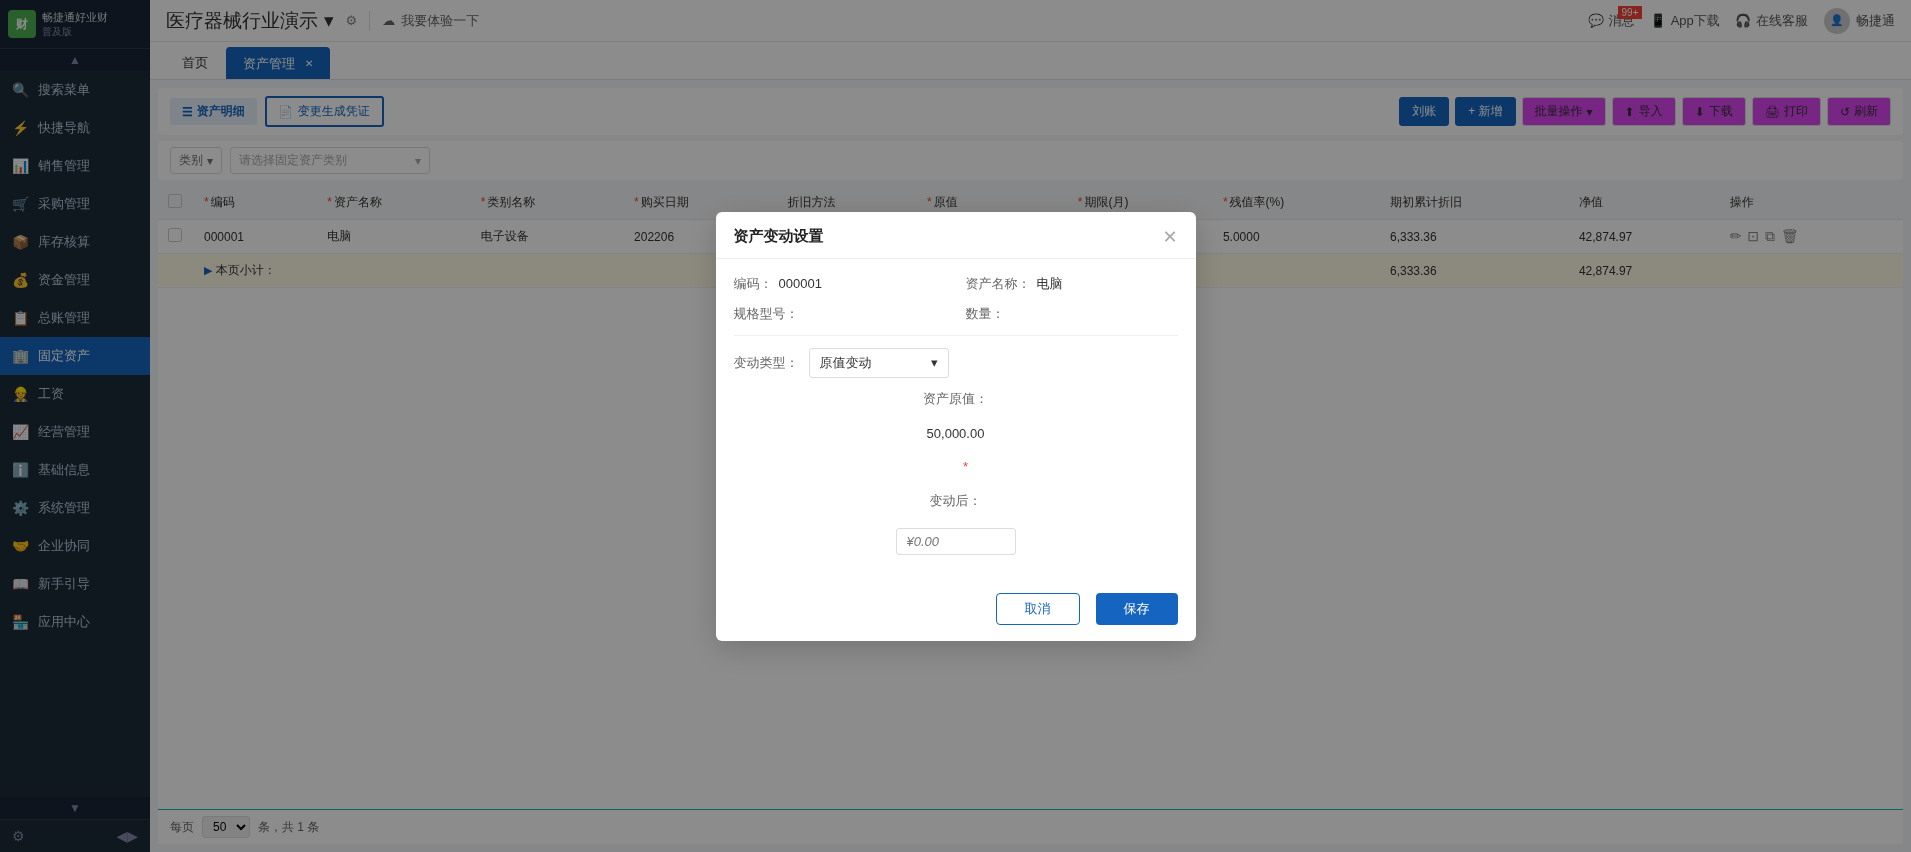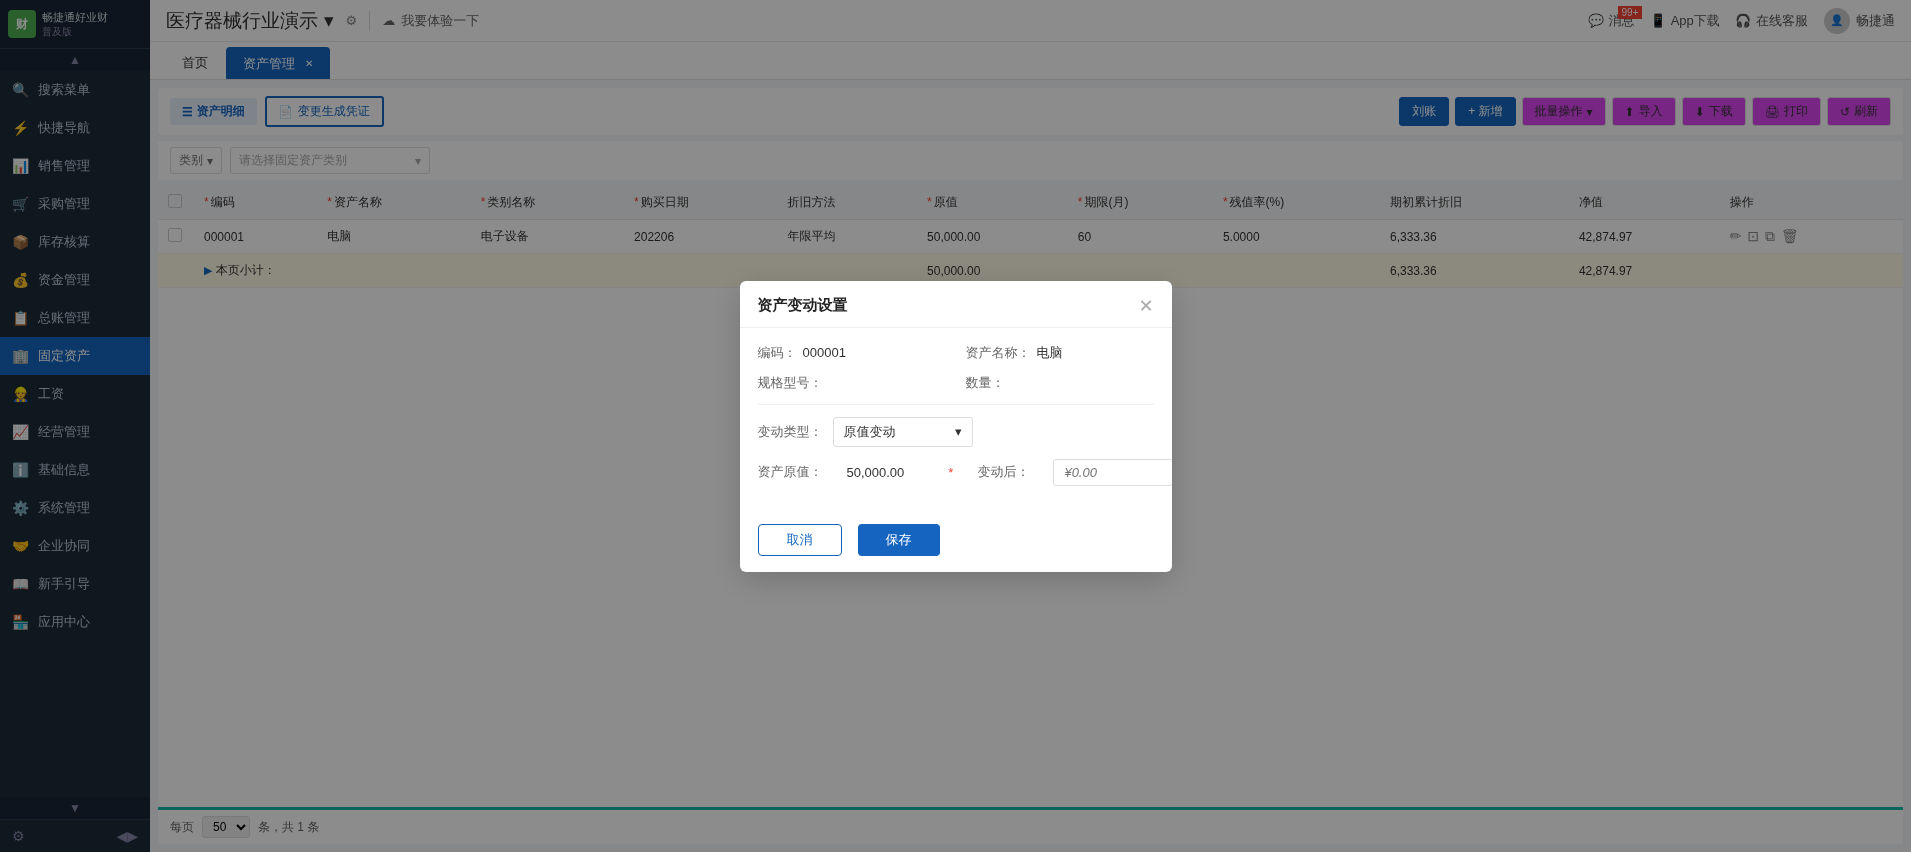--- a/index.html
+++ b/index.html
@@ -76,48 +76,48 @@
     .data-table thead th { background: #f5f6f8; padding: 8px 10px; text-align: left; color: #333; font-weight: 500; border-bottom: 1px solid #e8e8e8; white-space: nowrap; }
     .data-table thead th .required { color: #f44336; margin-right: 2px; }
     .data-table tbody td { padding: 8px 10px; border-bottom: 1px solid #f0f0f0; color: #333; }
     .data-table .subtotal-row td { background: #fffbe6; font-size: 12px; }
     .data-table .subtotal-icon { color: #1565C0; font-size: 11px; }
 
     
     .cb { width: 14px; height: 14px; border: 1px solid #ccc; border-radius: 2px; display: inline-block; }
 
     
-    .table-footer { background: #fff; padding: 6px 12px; font-size: 12px; color: #666; border-top: 3px solid #14b8a6; display: flex; align-items: center; gap: 8px; }
+    .table-footer { background: #fff; padding: 6px 12px; font-size: 12px; color: #666; border-top: 1px solid #14b8a6; display: flex; align-items: center; gap: 8px; }
     .page-select { padding: 2px 6px; border: 1px solid #ddd; border-radius: 3px; font-size: 12px; }
 
     
     .date-sidebar { width: 36px; background: #fff; border-left: 1px solid #e8e8e8; display: flex; flex-direction: column; align-items: center; padding: 4px 0; font-size: 11px; color: #555; overflow-y: auto; }
     .date-sidebar .ds-header { writing-mode: horizontal-tb; font-size: 11px; color: #999; padding: 4px 2px; }
     .date-item { padding: 4px 2px; cursor: pointer; color: #555; text-align: center; width: 100%; display: flex; align-items: center; justify-content: center; }
     .date-item.highlight { background: #4caf50; color: #fff; border-radius: 3px; }
     .date-item.today { background: #1565C0; color: #fff; border-radius: 50%; width: 22px; height: 22px; margin: 2px auto; }
 
     
     .modal-overlay { position: fixed; inset: 0; background: rgba(0,0,0,0.45); z-index: 1000; display: flex; align-items: center; justify-content: center; }
-    .modal { background: #fff; border-radius: 6px; width: 432px; box-shadow: 0 8px 32px rgba(0,0,0,0.18); overflow: hidden; }
+    .modal { background: #fff; border-radius: 6px; width: 480px; box-shadow: 0 8px 32px rgba(0,0,0,0.18); overflow: hidden; }
     .modal-header { padding: 14px 18px 10px; display: flex; align-items: center; justify-content: space-between; border-bottom: 1px solid #eee; }
     .modal-title { font-size: 15px; font-weight: 600; color: #222; }
     .modal-close { cursor: pointer; color: #aaa; font-size: 18px; }
     .modal-body { padding: 16px 18px; }
     .modal-row { display: flex; gap: 20px; margin-bottom: 12px; }
     .modal-field { flex: 1; display: flex; align-items: center; gap: 6px; }
     .modal-label { color: #666; font-size: 13px; white-space: nowrap; }
     .modal-value { color: #333; font-size: 13px; }
     .modal-divider { border: none; border-top: 1px solid #f0f0f0; margin: 6px 0 12px; }
     .modal-select-row { display: flex; align-items: center; gap: 10px; margin-bottom: 12px; }
     .modal-select { padding: 5px 10px; border: 1px solid #ddd; border-radius: 3px; font-size: 13px; min-width: 140px; display: flex; align-items: center; justify-content: space-between; cursor: pointer; color: #333; }
-    .modal-input-row { display: flex; align-items: center; gap: 24px; margin-bottom: 12px; }
+    .modal-input-row { display: flex; align-items: center; gap: 18px; margin-bottom: 12px; flex-direction: column; }
     .modal-input { padding: 5px 10px; border: 1px solid #ddd; border-radius: 3px; font-size: 13px; color: #333; background: #fff; }
     .modal-input.placeholder { color: #aaa; }
-    .modal-footer { padding: 10px 18px 16px; display: flex; justify-content: flex-start; gap: 16px; }
+    .modal-footer { padding: 10px 18px 16px; display: flex; justify-content: flex-end; gap: 16px; }
     .btn-cancel { padding: 6px 28px; border: 1px solid #1565C0; color: #1565C0; background: #fff; border-radius: 4px; cursor: pointer; font-size: 13px; }
     .btn-save { padding: 6px 28px; border: none; color: #fff; background: #1565C0; border-radius: 4px; cursor: pointer; font-size: 13px; }
 
     
     .action-icons { display: flex; gap: 6px; }
     .action-icon { color: #888; cursor: pointer; font-size: 14px; }
   </style>
 </head>
 <body>
 

